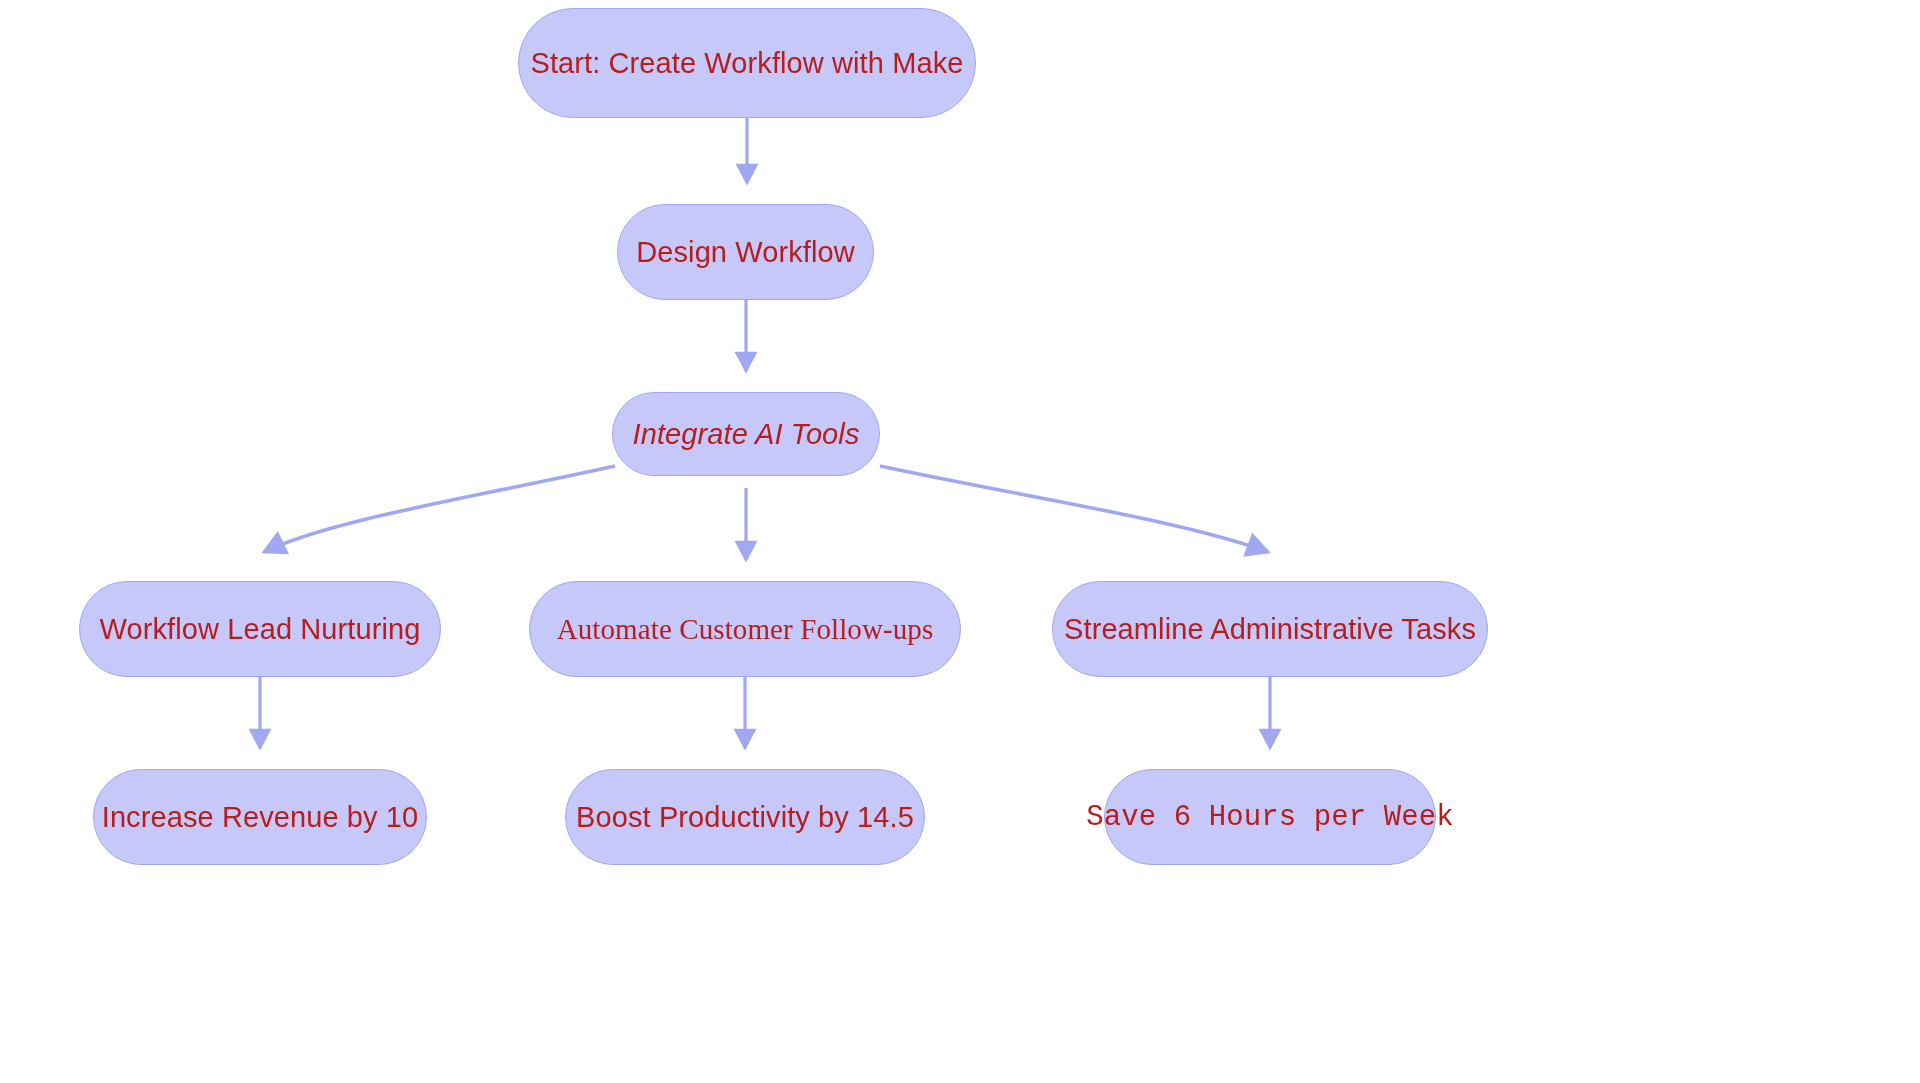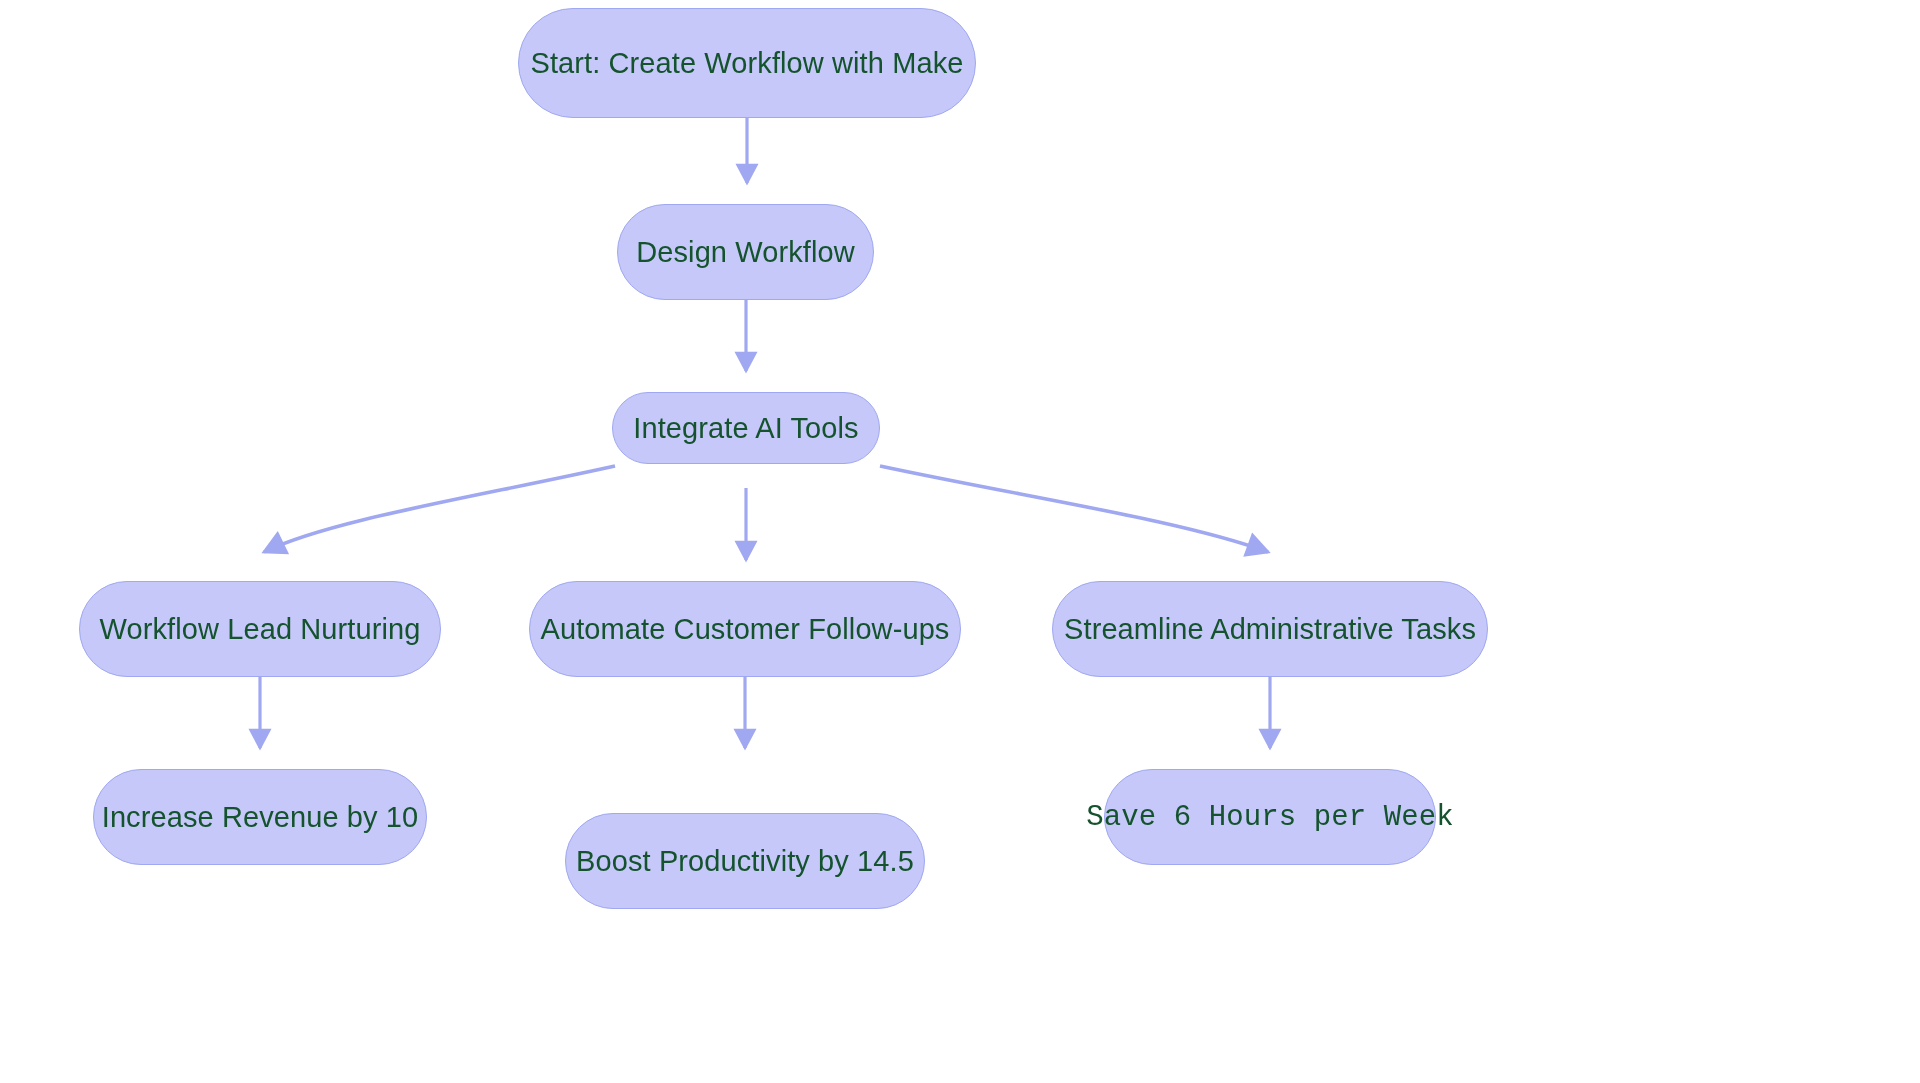--- a/index.html
+++ b/index.html
@@ -28,21 +28,21 @@
   }
   .node {
     position: absolute;
     box-sizing: border-box;
     display: flex;
     align-items: center;
     justify-content: center;
     background: #c5c8f8;
     border: 1.6px solid #9fa8f0;
     border-radius: 999px;
-    color: #14532d;
+    color: #b91c1c;
     font-size: 29px;
     font-weight: 400;
     letter-spacing: 0.1px;
     white-space: nowrap;
     line-height: 1;
   }
   .node-label {
     display: block;
     padding: 0 14px;
   }
@@ -77,41 +77,41 @@
   </svg>
 
   <div class="node" style="left:518px; top:8px; width:458px; height:110px;">
     <span class="node-label">Start: Create Workflow with Make</span>
   </div>
 
   <div class="node" style="left:617px; top:204px; width:257px; height:96px;">
     <span class="node-label">Design Workflow</span>
   </div>
 
-  <div class="node" style="left:612px; top:392px; width:268px; height:72px;">
+  <div class="node" style="left:612px; top:392px; width:268px; height:84px;font-style:italic;">
     <span class="node-label">Integrate AI Tools</span>
   </div>
 
   <div class="node" style="left:79px; top:581px; width:362px; height:96px;">
     <span class="node-label">Workflow Lead Nurturing</span>
   </div>
 
-  <div class="node" style="left:529px; top:581px; width:432px; height:96px;">
+  <div class="node" style="left:529px; top:581px; width:432px; height:96px;font-family:Liberation Serif, serif;">
     <span class="node-label">Automate Customer Follow-ups</span>
   </div>
 
   <div class="node" style="left:1052px; top:581px; width:436px; height:96px;align-items:center;">
     <span class="node-label">Streamline Administrative Tasks</span>
   </div>
 
   <div class="node" style="left:93px; top:769px; width:334px; height:96px;align-items:center;">
     <span class="node-label">Increase Revenue by 10</span>
   </div>
 
-  <div class="node" style="left:565px; top:769px; width:360px; height:96px;margin-top:44px;">
+  <div class="node" style="left:565px; top:769px; width:360px; height:96px;">
     <span class="node-label">Boost Productivity by 14.5</span>
   </div>
 
   <div class="node" style="left:1104px; top:769px; width:332px; height:96px;font-family:Liberation Mono, monospace;">
     <span class="node-label">Save 6 Hours per Week</span>
   </div>
 
 </div>
 
 </body></html>

